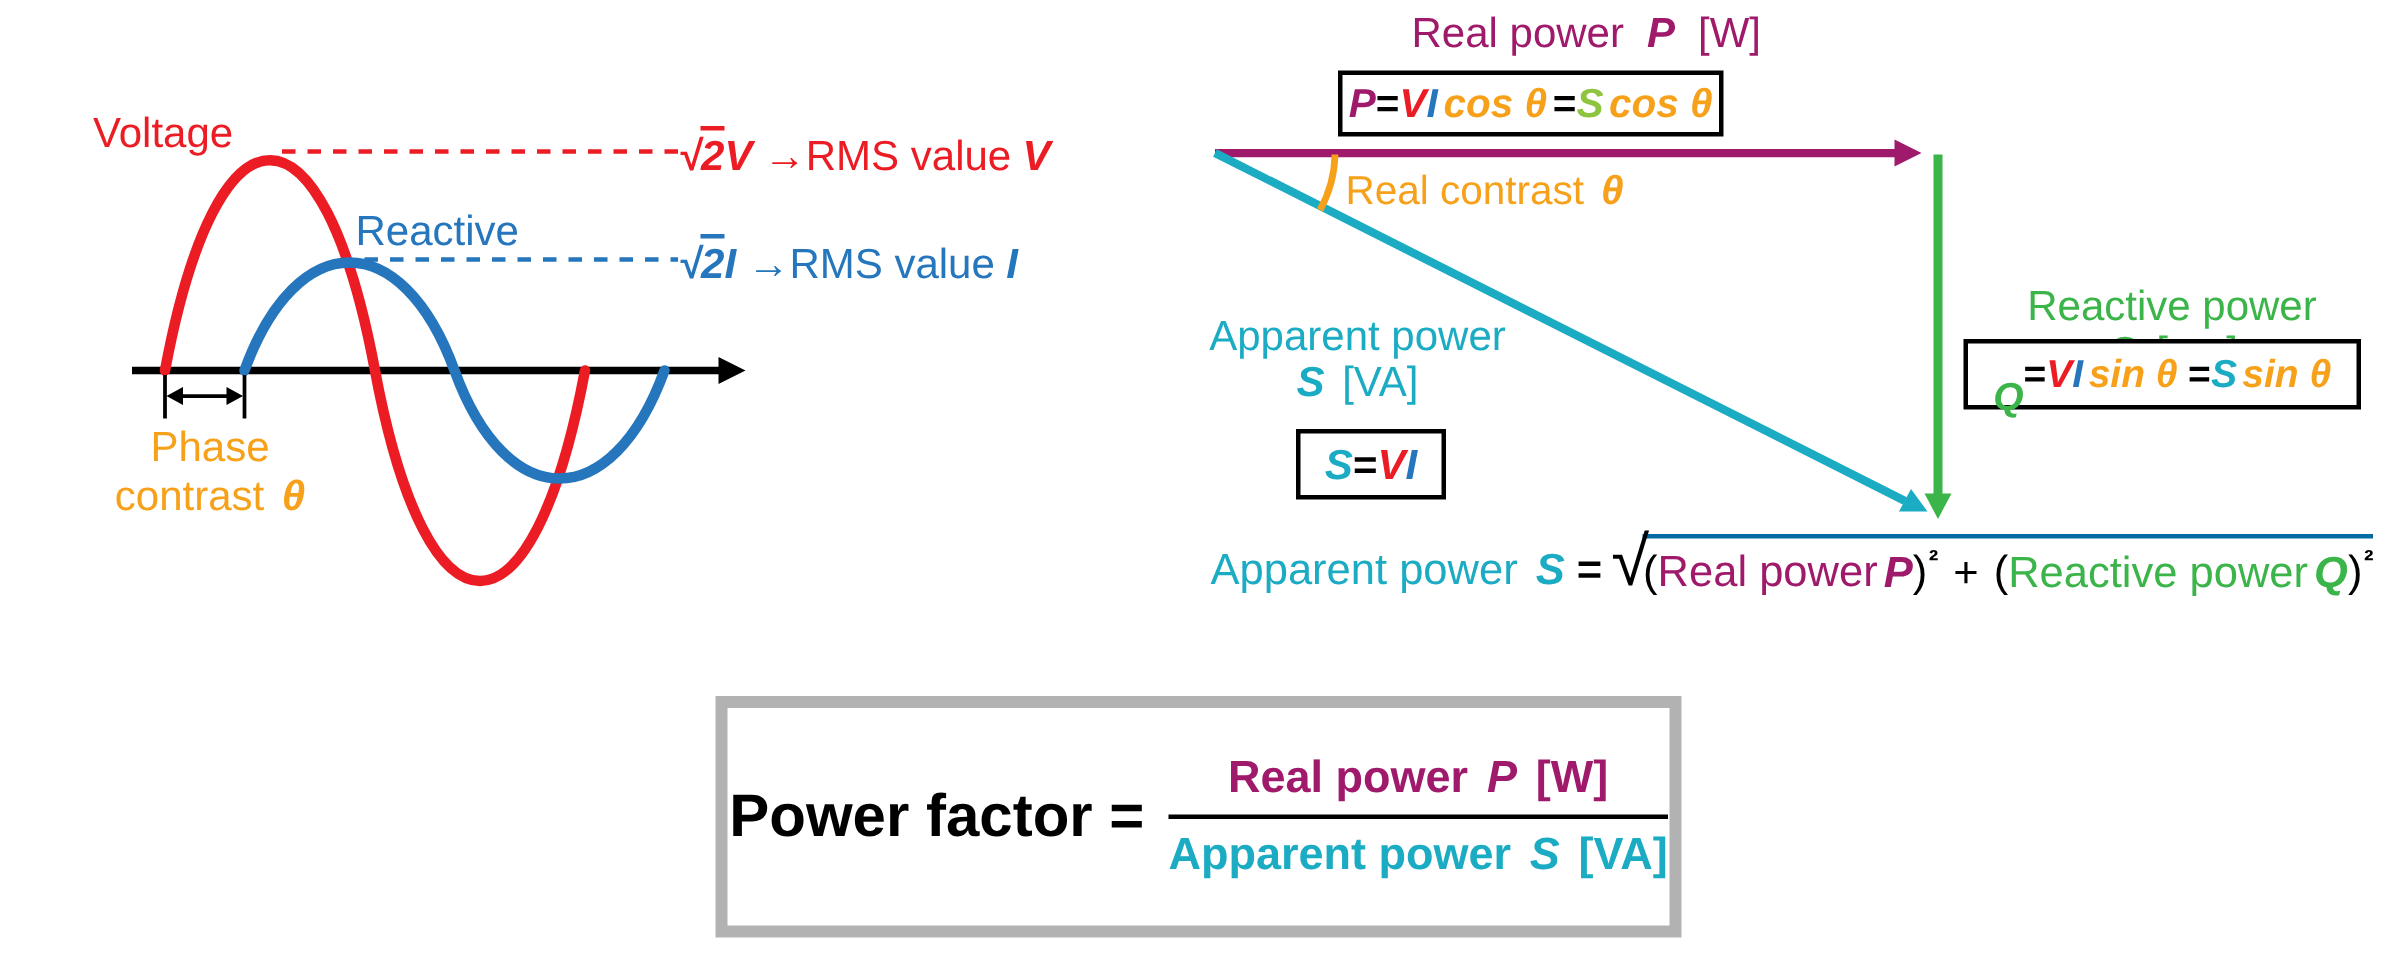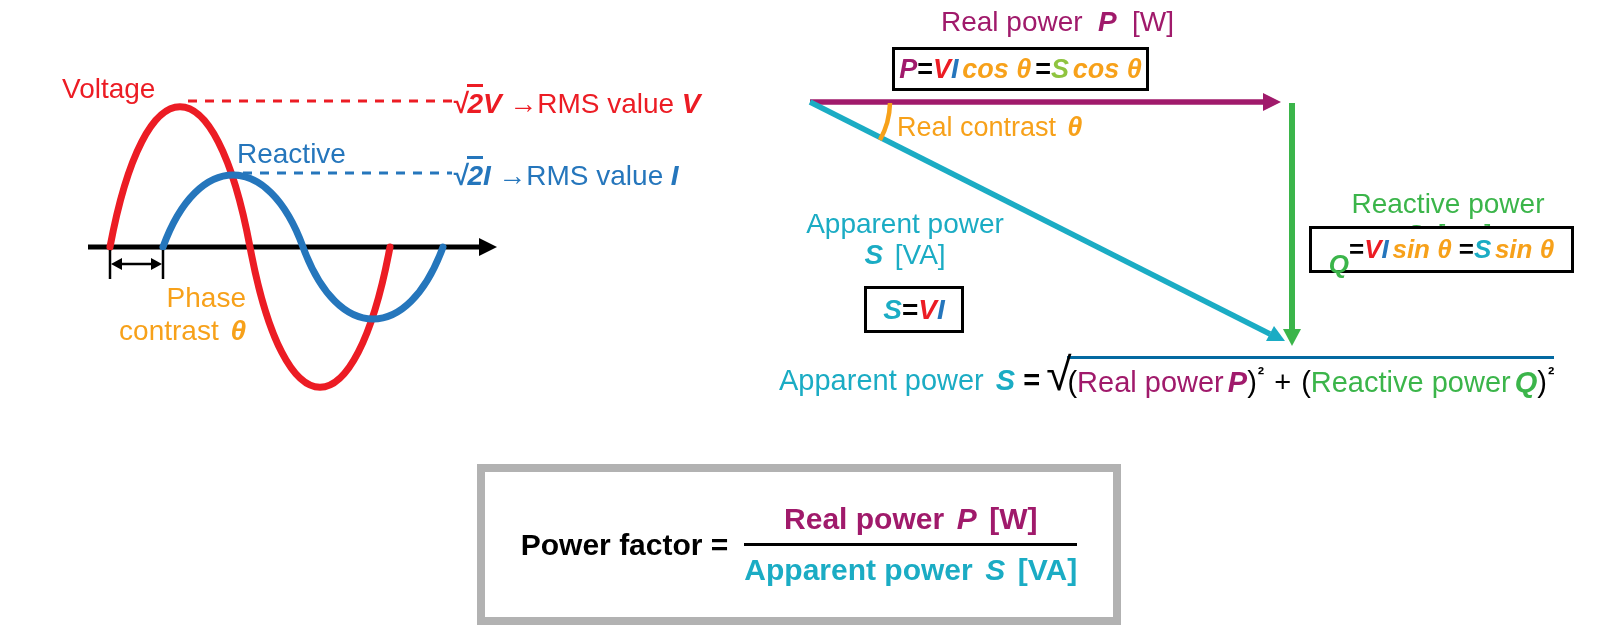--- a/index.html
+++ b/index.html
@@ -23,30 +23,30 @@
   .mls { margin-left:0.14em; }
   .box {
     position:absolute; border:3px solid #000; background:#fff;
     display:flex; align-items:center; justify-content:center; white-space:nowrap;
     font-weight:bold; font-style:italic;
   }
   .box .eq { font-style:normal; font-weight:bold; color:#000; }
   .radicand-bar { border-top:3px solid currentColor; padding-top:1px; }
   .rms { display:flex; align-items:baseline; }
   .rootline { display:flex; align-items:flex-start; font-size:29px; white-space:nowrap; }
-  .rootline .pad { padding-top:8px; }
+  .rootline .pad { padding-top:8px;margin-left:28px; }
   .radical { font-size:46px; line-height:38px; margin-right:-4px; position:relative; top:-1px; }
   .vinculum { border-top:3px solid #0369a1; padding-top:5px; white-space:nowrap; }
   .sq { font-weight:bold; font-size:0.66em; vertical-align:super; margin-left:1px; }
   .pf-box {
     position:absolute; left:477px; top:464px; width:644px; height:161px;
     border:8px solid var(--box-gray); background:#fff; box-sizing:border-box;
     display:flex; align-items:center; justify-content:center; gap:16px;
   }
-  .pf-label { font-size:30px; font-weight:bold; white-space:nowrap; }
+  .pf-label { font-size:40px; font-weight:bold; white-space:nowrap; }
   .fraction { display:flex; flex-direction:column; align-items:center; font-size:30px; font-weight:bold; }
   .frac-bar { width:100%; border-top:3.5px solid #000; margin:7px 0; height:0; }
   .fr-row { white-space:nowrap; }
   .fr-row i { font-style:italic; }
 </style>
 </head>
 <body>
 
 <div class="canvas">
 
@@ -95,21 +95,21 @@
 
   <div class="lbl blue rms" style="left:452px; top:156px;">
     <span class="bi">√</span>
       <span class="bi radicand-bar">2</span>
       <span class="bi">I</span>
     <span class="ml">→</span>
       <span>RMS value</span>
     <span class="bi ml">I</span>
   </div>
 
-  <div class="lbl orange center" style="left:34px; top:281px; width:212px; line-height:33px;text-align:right;">
+  <div class="lbl orange center" style="left:34px; top:281px; width:212px; line-height:33px;">
     <div>Phase</div>
     <div>
       <span>contrast</span>
       <span class="bi mls">θ</span>
     </div>
   </div>
 
   <div class="lbl purple center" style="left:885px; top:6px; width:345px;">
     <span>Real power</span>
     <span class="bi ml">P</span>

